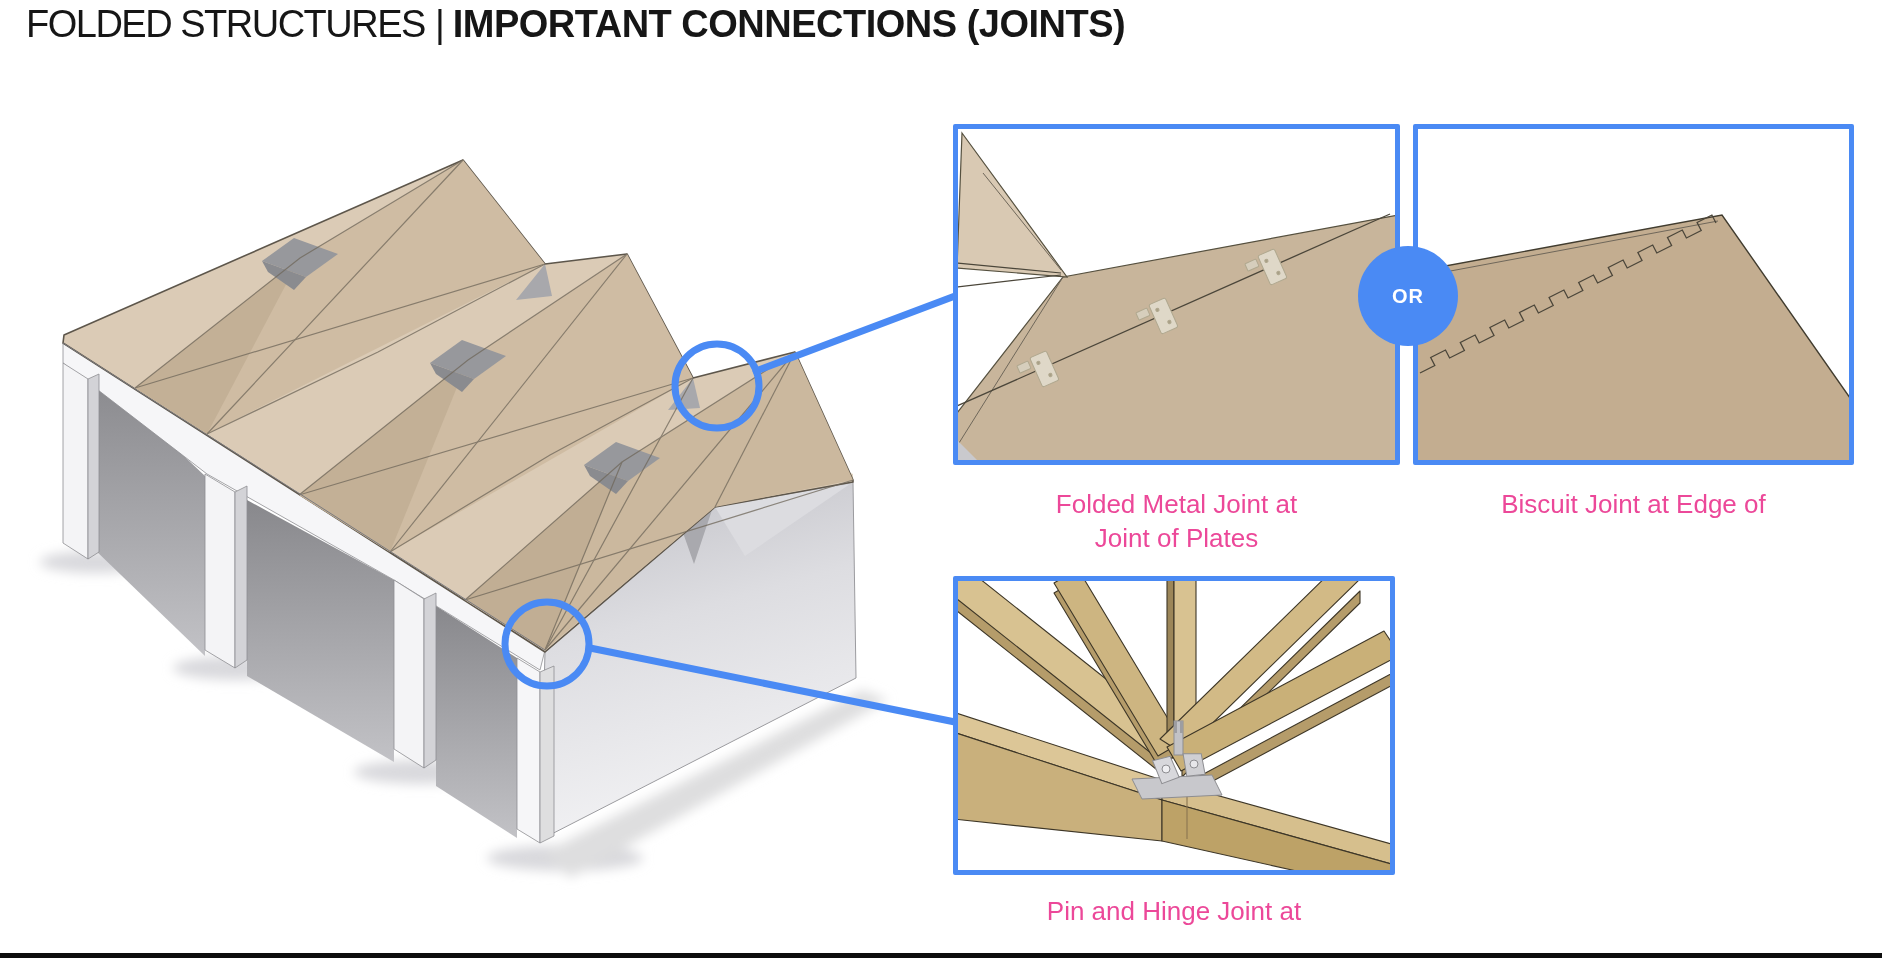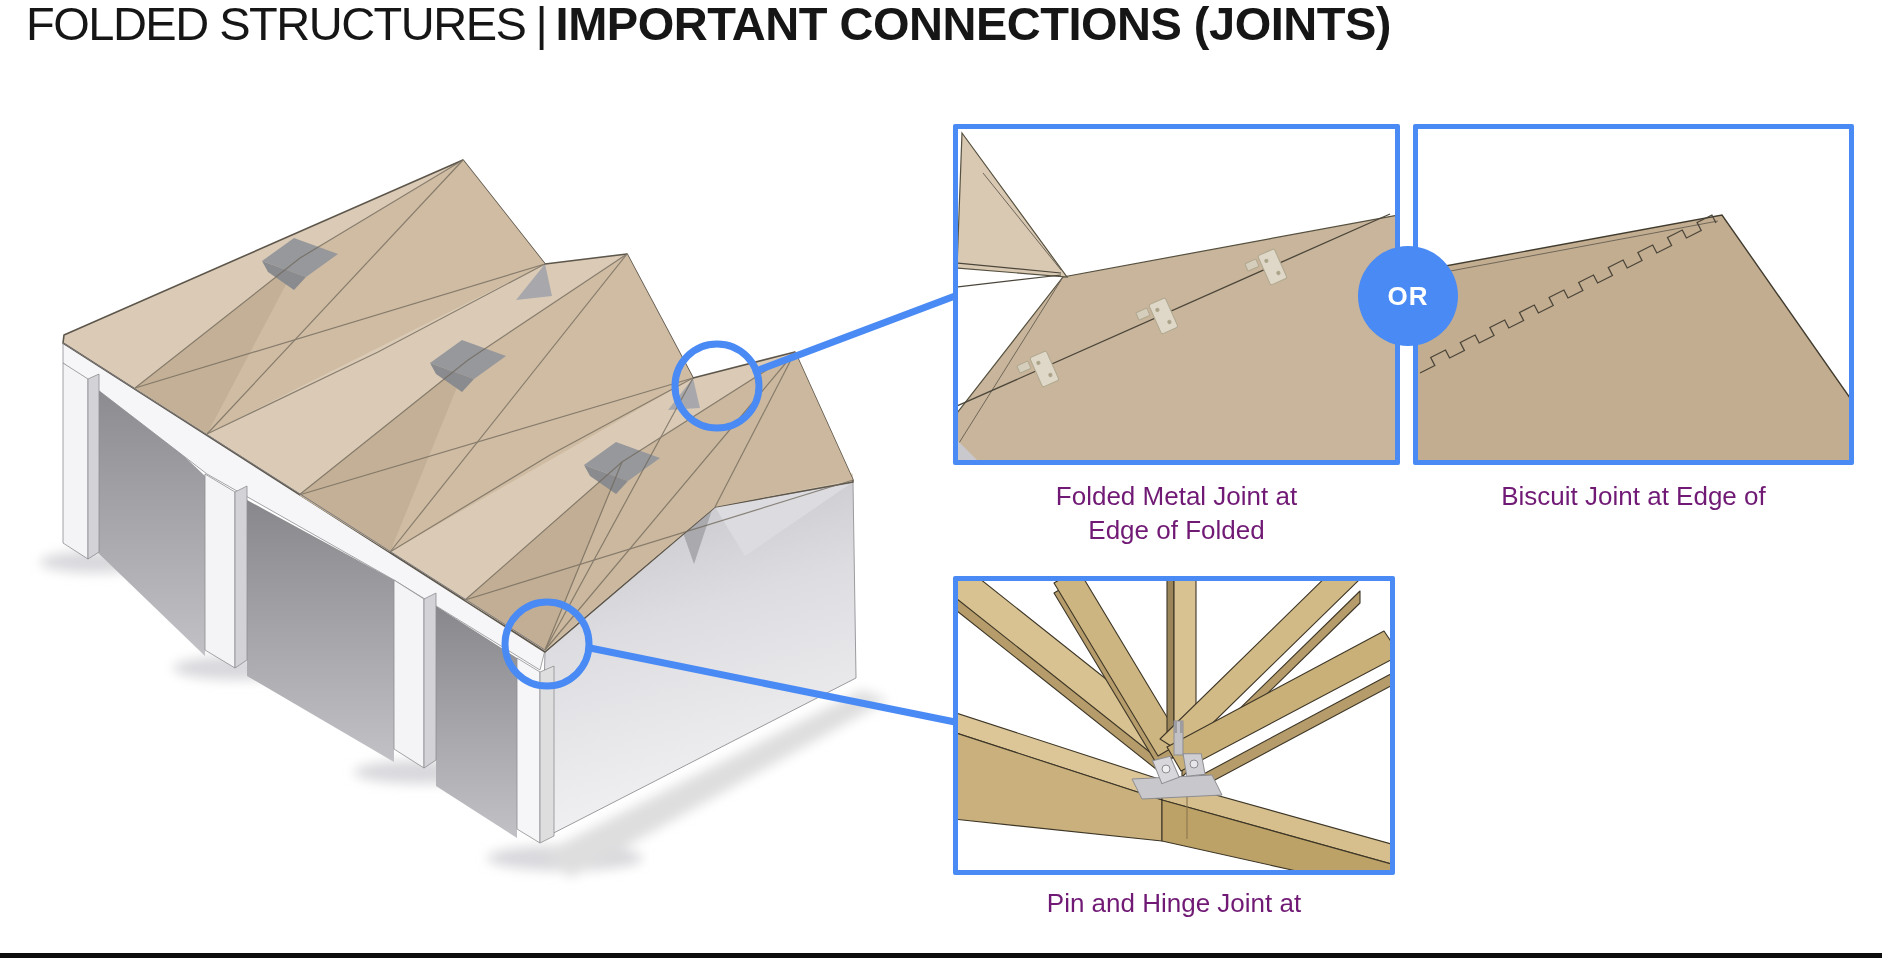--- a/index.html
+++ b/index.html
@@ -3,46 +3,46 @@
 <meta charset="utf-8">
 <style>
   html,body{margin:0;padding:0;background:#ffffff;}
   body{
     width:1882px;height:960px;position:relative;overflow:hidden;
     font-family:"Liberation Sans","DejaVu Sans",sans-serif;
   }
   
   .title-bar{
     position:absolute;left:26px;top:2px;white-space:nowrap;
-    color:#161616;font-size:47px;line-height:44px;
+    color:#161616;font-size:38px;line-height:44px;
   }
   .title-prefix{font-weight:400;letter-spacing:-1.5px;}
   .title-sep{font-weight:400;padding:0 8px 0 10px;}
   .title-emphasis{font-weight:700;letter-spacing:-0.5px;}
   
   .stage{position:absolute;left:0;top:0;width:1882px;height:960px;}
   
   .callout-box{
     position:absolute;box-sizing:border-box;background:#ffffff;
     border:5px solid #4a8af4;border-radius:2px;overflow:hidden;
   }
   .box-1{left:953px;top:124px;width:447px;height:341px;}
   .box-2{left:1413px;top:124px;width:441px;height:341px;}
   .box-3{left:953px;top:576px;width:442px;height:299px;}
   .callout-box svg{display:block;width:100%;height:100%;}
   
   .or-badge{
     position:absolute;left:1358px;top:246px;width:100px;height:100px;
     background:#4a8af4;border-radius:50%;display:flex;align-items:center;justify-content:center;
-    color:#ffffff;font-size:26px;font-weight:700;letter-spacing:1px;
+    color:#ffffff;font-size:20px;font-weight:700;letter-spacing:1px;
   }
   
   .caption{
-    position:absolute;text-align:center;color:#701a75;
-    font-size:26px;line-height:34px;font-weight:400;
+    position:absolute;text-align:center;color:#ec4899;
+    font-size:26px;line-height:34px;font-weight:400;margin-top:8px;
   }
   .cap-1{left:953px;top:479px;width:447px;}
   .cap-2{left:1413px;top:479px;width:441px;text-align:center;}
   .cap-3{left:953px;top:886px;width:442px;}
   
   .bottom-rule{position:absolute;left:0;top:953px;width:1882px;height:5px;background:#0d0d0d;}
 </style>
 </head>
 <body>
 
@@ -253,21 +253,21 @@
       <polygon points="224,174 242,172 248,192 230,196" fill="#cfcfd3" transform="rotate(6 236 184)"></polygon>
       <circle cx="208" cy="188" r="4" fill="#efeff2"></circle>
       <circle cx="236" cy="183" r="4" fill="#e6e6ea"></circle>
       <path d="M216 140 v12 h3 v-12 z M222 140 v12 h3 v-12 z" fill="#9d9da1" stroke="none"></path>
     </g>
   </svg>
 </div>
 
 <div class="caption cap-1">
   <div>Folded Metal Joint at</div>
-  <div>Edge of Folded</div>
+  <div>Joint of Plates</div>
 </div>
 <div class="caption cap-2">
   <div>Biscuit Joint at Edge of</div>
 </div>
 <div class="caption cap-3">
   <div>Pin and Hinge Joint at</div>
 </div>
 
 <div class="bottom-rule"></div>
 

